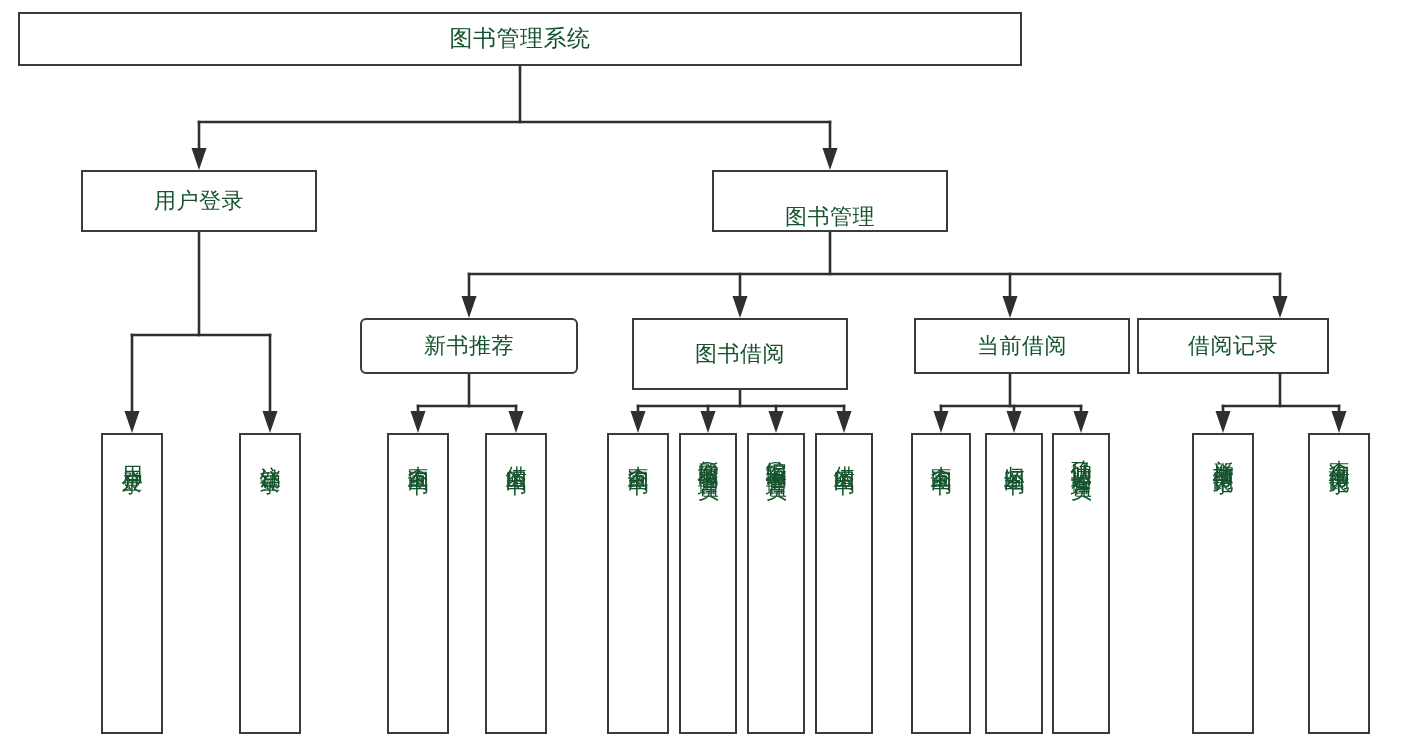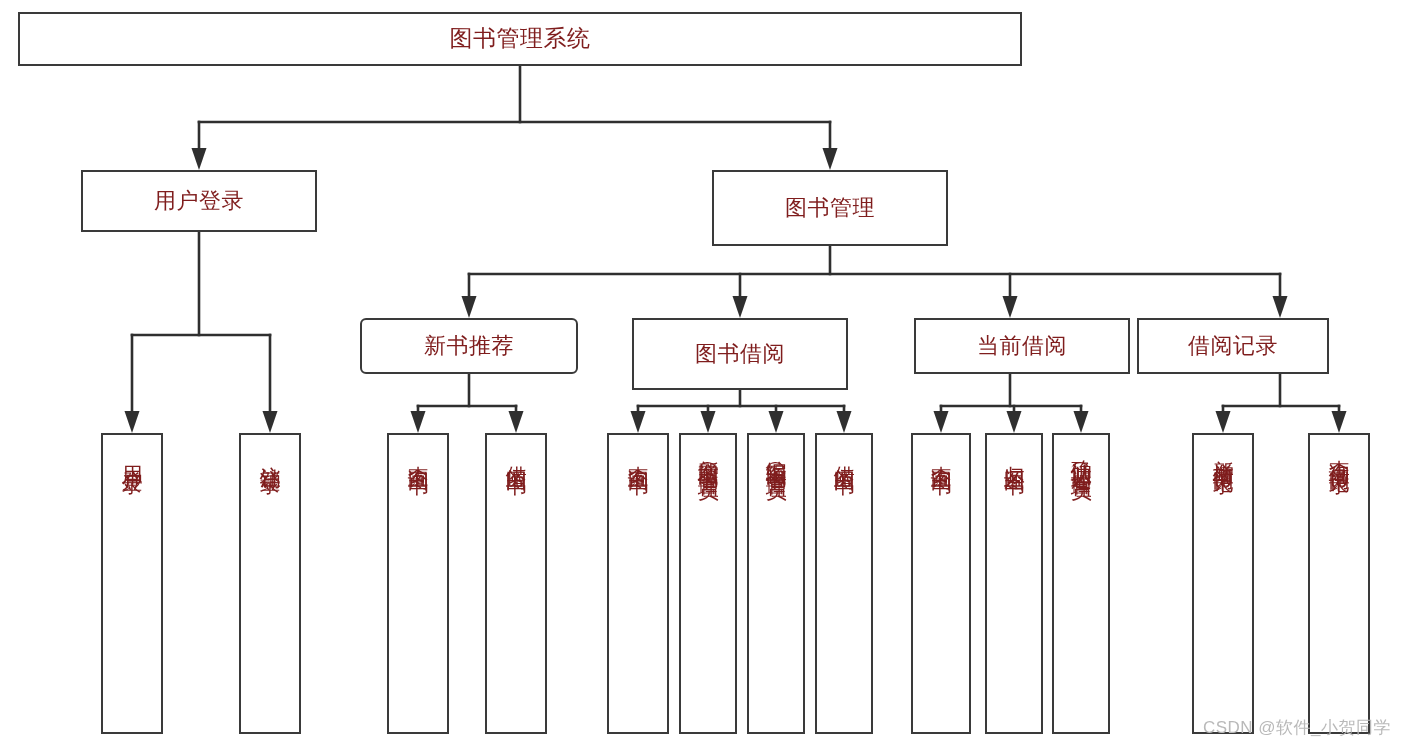--- a/index.html
+++ b/index.html
@@ -27,21 +27,21 @@
     pointer-events: none;
   }
   .node {
     position: absolute;
     box-sizing: border-box;
     background: #ffffff;
     border: 2px solid #3a3a3a;
     display: flex;
     align-items: center;
     justify-content: center;
-    color: #7f1d1d;
+    color: #14532d;
     z-index: 2;
   }
   .node .node-label {
     display: block;
     line-height: 1.18;
     letter-spacing: 0.5px;
     white-space: nowrap;
   }
   
   .node.horiz .node-label {
@@ -139,21 +139,21 @@
       <polygon points="1331.5,411 1346.5,411 1339,433" fill="#2f2f2f"></polygon>
     </svg>
 
   <div id="node-layer">
       <div class="node horiz root" style="left: 18px; top: 12px; width: 1004px; height: 54px;">
         <span class="node-label">图书管理系统</span>
       </div>
       <div class="node horiz" style="left: 81px; top: 170px; width: 236px; height: 62px;">
         <span class="node-label">用户登录</span>
       </div>
-      <div class="node horiz" style="left: 712px; top: 170px; width: 236px; height: 76px;">
+      <div class="node horiz" style="left: 712px; top: 170px; width: 236px; height: 62px; align-items: flex-end;">
         <span class="node-label">图书管理</span>
       </div>
       <div class="node horiz" style="left: 360px; top: 318px; width: 218px; height: 56px; border-radius: 6px;">
         <span class="node-label">新书推荐</span>
       </div>
       <div class="node horiz" style="left: 632px; top: 318px; width: 216px; height: 72px;">
         <span class="node-label">图书借阅</span>
       </div>
       <div class="node horiz" style="left: 902px; top: 318px; width: 216px; height: 56px; margin-left: 12px;">
         <span class="node-label">当前借阅</span>
@@ -195,14 +195,13 @@
         <span class="node-label">确认归还（管理员）</span>
       </div>
       <div class="node vert tall-label" style="left: 1192px; top: 433px; width: 62px; height: 301px;">
         <span class="node-label">新增借阅记录</span>
       </div>
       <div class="node vert tall-label" style="left: 1308px; top: 433px; width: 62px; height: 301px;">
         <span class="node-label">查询借阅记录</span>
       </div>
     </div>
 
-  <div id="watermark">CSDN @软件_小贺同学</div>
 </div>
 
 </body></html>

